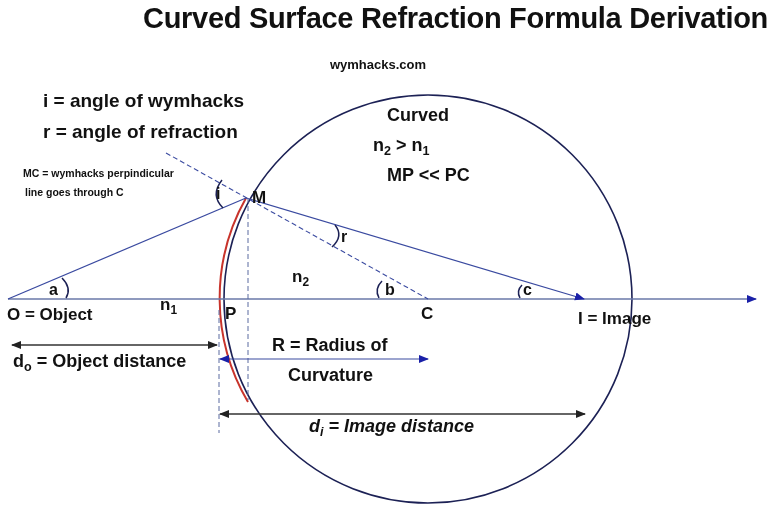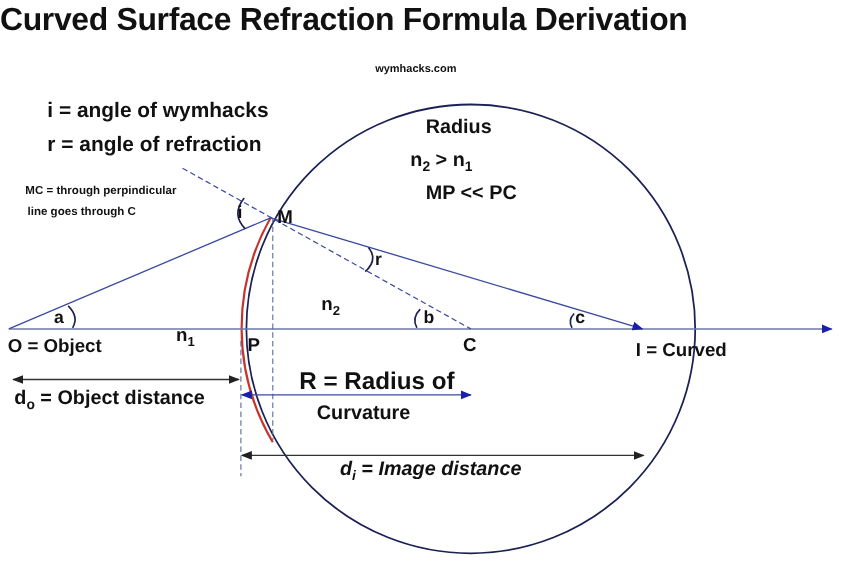--- a/index.html
+++ b/index.html
@@ -1,20 +1,20 @@
 <!DOCTYPE html>
 <html><head>
 <meta charset="utf-8">
 <style>
   html, body { margin:0; padding:0; background:#ffffff; }
   body { width:768px; height:523px; position:relative; overflow:hidden; font-family:"Liberation Sans", "DejaVu Sans", sans-serif; }
   svg#diagram { position:absolute; left:0; top:0; }
   .t { position:absolute; color:#111; font-weight:bold; white-space:nowrap; line-height:1; }
-  .title { left:0; width:768px; text-align:left; top:4px; font-size:29px; letter-spacing:-0.3px; font-family:"Liberation Sans", sans-serif; }
-  .site { left:0; width:756px; text-align:center; top:58px; font-size:10px; }
+  .title { left:0; width:768px; text-align:right; top:4px; font-size:29px; letter-spacing:-0.3px; font-family:"Liberation Sans", sans-serif; }
+  .site { left:0; width:756px; text-align:center; top:58px; font-size:13px; }
   .legend1 { left:43px; top:91px; font-size:19px; }
   .legend2 { left:43px; top:122px; font-size:19px; }
   .note1 { left:23px; top:168px; font-size:10.5px; }
   .note2 { left:25px; top:187px; font-size:10.5px; }
   .assume { left:387px; top:106px; font-size:18px; }
   .assume2 { left:373px; top:136px; font-size:18px; }
   .assume3 { left:387px; top:166px; font-size:18px; }
   sub { font-size:0.7em; vertical-align:-0.35em; line-height:0; }
   .lbl { font-size:17px; }
   .ang { font-size:16px; }
@@ -65,38 +65,38 @@
   <path d="M335,225 Q344,236 332,247" fill="none" stroke="#1c2155" stroke-width="1.5"></path>
   <path d="M382,281 Q374,289 379,298" fill="none" stroke="#1c2155" stroke-width="1.5"></path>
   <path d="M522,285 Q516,291 520,298" fill="none" stroke="#1c2155" stroke-width="1.5"></path>
 </svg>
 
 <div class="t title">Curved Surface Refraction Formula Derivation</div>
 <div class="t site">wymhacks.com</div>
 
 <div class="t legend1">i = angle of wymhacks</div>
 <div class="t legend2">r = angle of refraction</div>
-<div class="t note1">MC  = through perpindicular</div>
+<div class="t note1">MC  = wymhacks perpindicular</div>
 <div class="t note2">line goes through C</div>
 
-<div class="t assume">Radius</div>
+<div class="t assume">Curved</div>
 <div class="t assume2"><span>n</span><sub>2</sub><span> &gt; n</span><sub>1</sub></div>
 <div class="t assume3">MP &lt;&lt; PC</div>
 
 <div class="t lbl" style="left:252px;top:189px;">M</div>
 <div class="t lbl" style="left:225px;top:305px;">P</div>
 <div class="t lbl" style="left:421px;top:305px;">C</div>
 <div class="t lbl" style="left:7px;top:306px;">O = Object</div>
-<div class="t lbl" style="left:578px;top:310px;">I = Curved</div>
+<div class="t lbl" style="left:578px;top:310px;">I = Image</div>
 
 <div class="t ang" style="left:49px;top:282px;">a</div>
 <div class="t ang" style="left:216px;top:186px;">i</div>
 <div class="t ang" style="left:341px;top:229px;">r</div>
 <div class="t ang" style="left:385px;top:282px;">b</div>
 <div class="t ang" style="left:523px;top:282px;">c</div>
 
 <div class="t lbl" style="left:160px;top:260px;margin-top:36px;"><span>n</span><sub>1</sub></div>
 <div class="t lbl" style="left:292px;top:268px;"><span>n</span><sub>2</sub></div>
 
 <div class="t lbl" style="left:13px;top:352px;font-size:18px;"><span>d</span><sub>o</sub><span> = Object distance</span></div>
-<div class="t lbl" style="left:272px;top:336px;font-size:22px;">R = Radius of</div>
+<div class="t lbl" style="left:272px;top:336px;font-size:18px;">R = Radius of</div>
 <div class="t lbl" style="left:272px;top:366px;font-size:18px;margin-left:16px;">Curvature</div>
 <div class="t lbl" style="left:309px;top:417px;font-size:18px;font-style:italic;"><span>d</span><sub>i</sub><span> = Image distance</span></div>
 
 </body></html>

